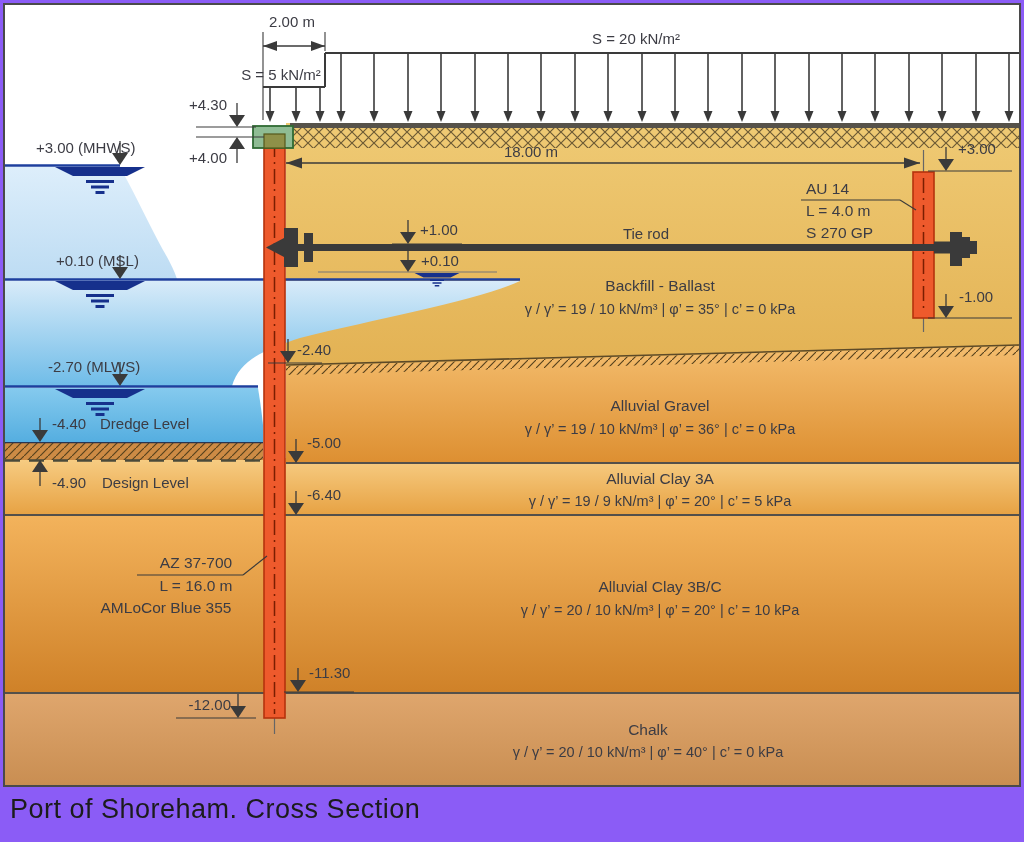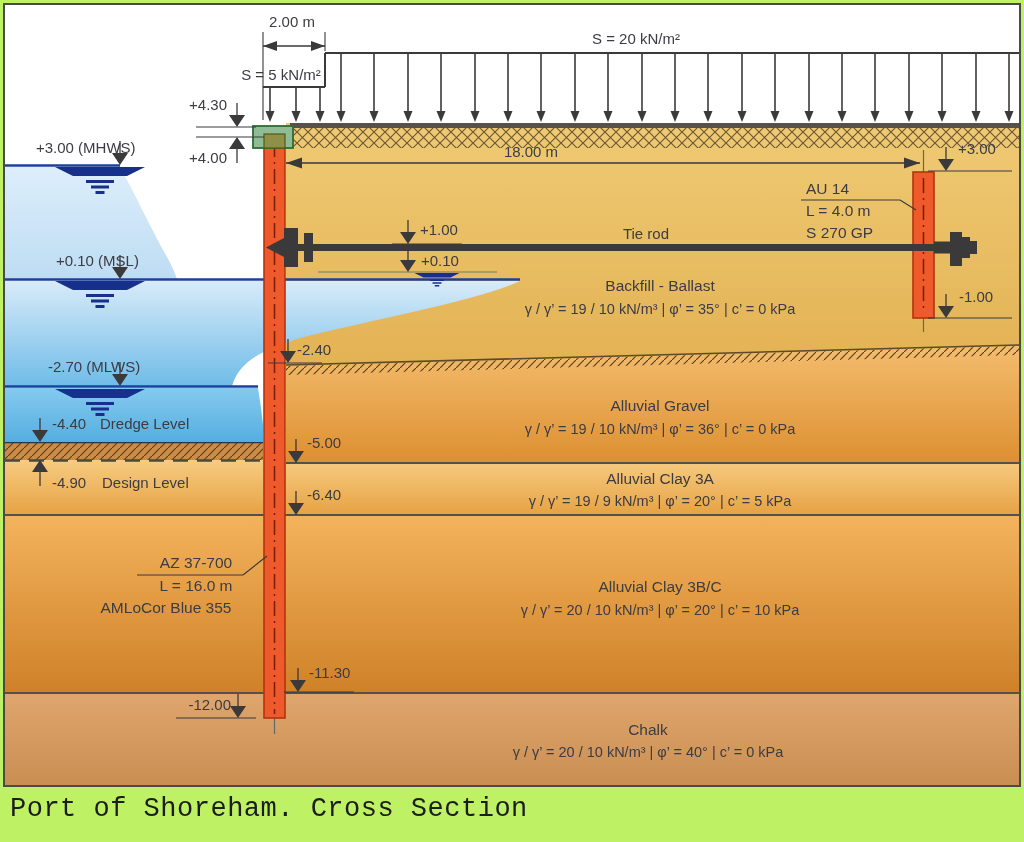--- a/index.html
+++ b/index.html
@@ -1,19 +1,19 @@
 <!DOCTYPE html>
 <html><head>
 <meta charset="utf-8">
 <style>
   html,body{margin:0;padding:0;background:#fff;}
-  #stage{position:relative;width:1024px;height:842px;background:#bef264;overflow:hidden;
+  #stage{position:relative;width:1024px;height:842px;background:#8b5cf6;overflow:hidden;
          font-family:"Liberation Sans",sans-serif;}
   #drawing{position:absolute;left:0;top:0;}
-  #title{position:absolute;left:10px;top:794px;font-family:Liberation Mono, monospace;
+  #title{position:absolute;left:10px;top:794px;font-family:Liberation Sans, sans-serif;
          font-size:27px;color:#1c1c1c;letter-spacing:.5px;text-align:right;}
   svg text{font-family:"Liberation Sans",sans-serif;fill:#3c3c44;}
   .lvl{font-size:15px;}
   .soilname{font-size:15.5px;}
   .soilprops{font-size:14.5px;}
   .spec{font-size:15.5px;}
   .dimtxt{font-size:15px;}
 </style>
 </head>
 <body>

